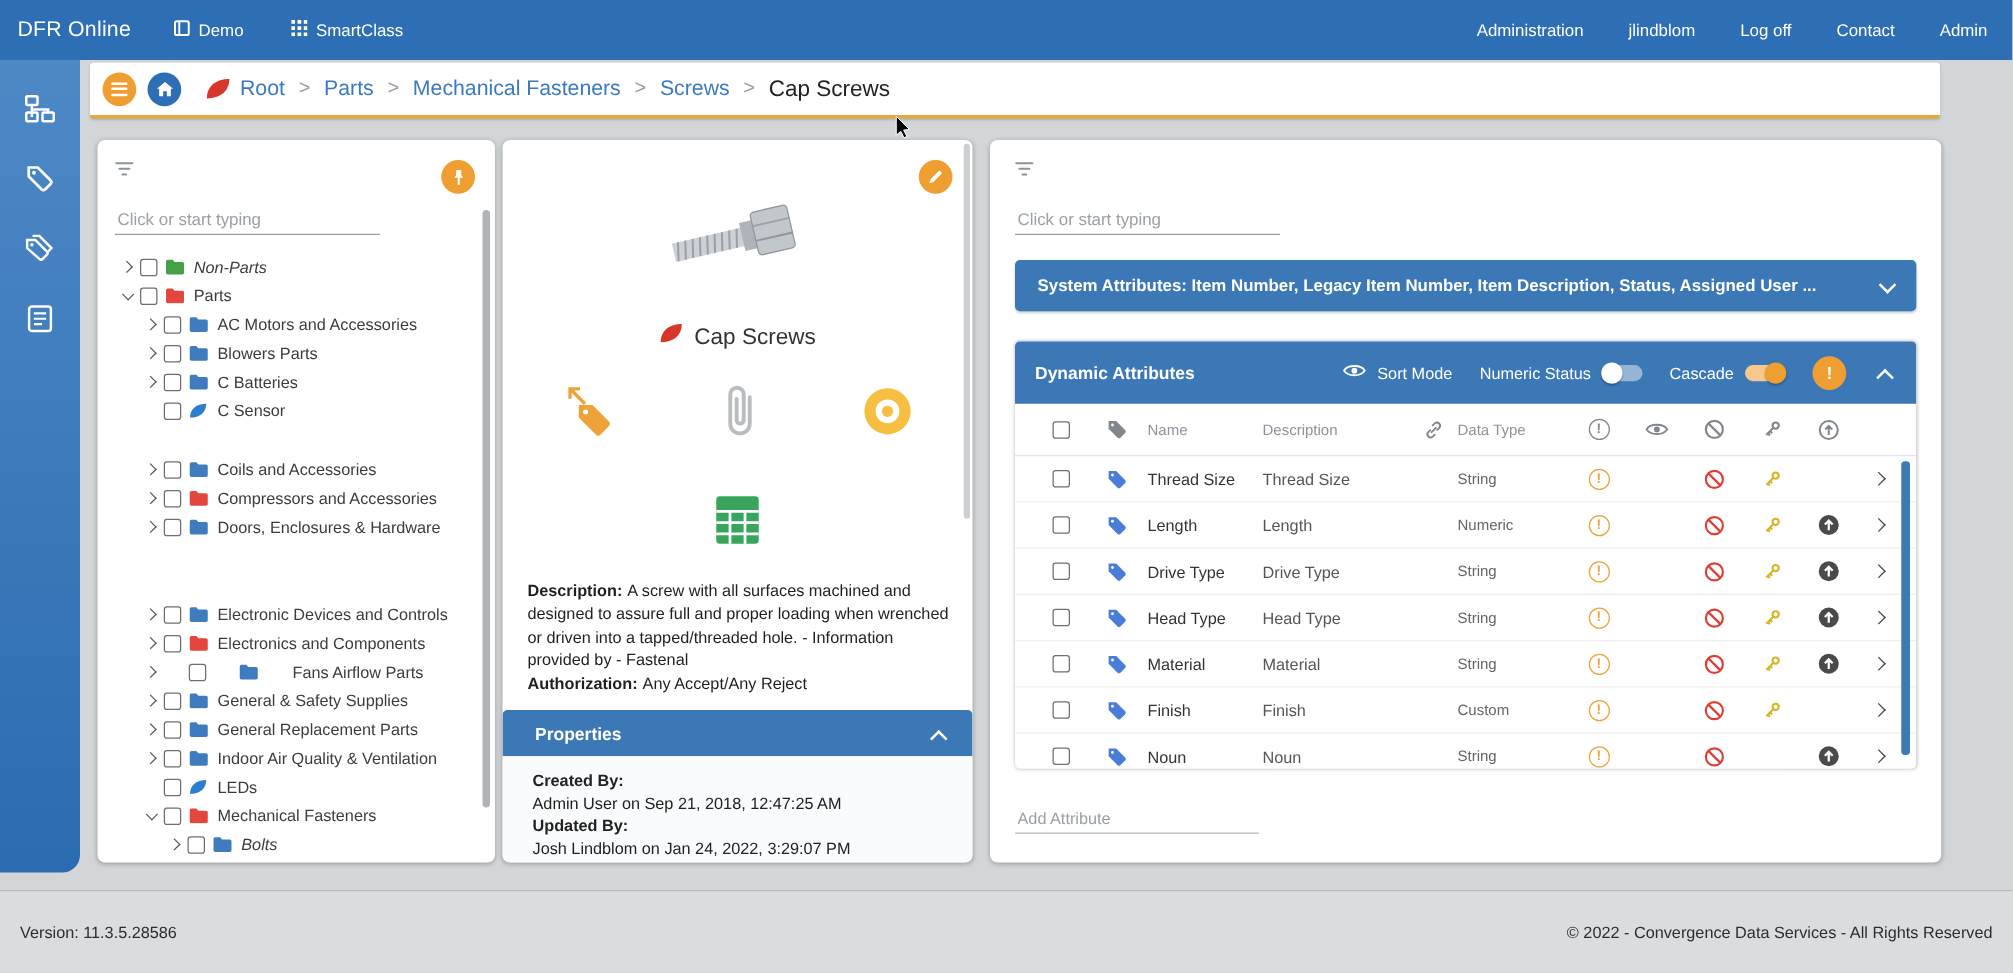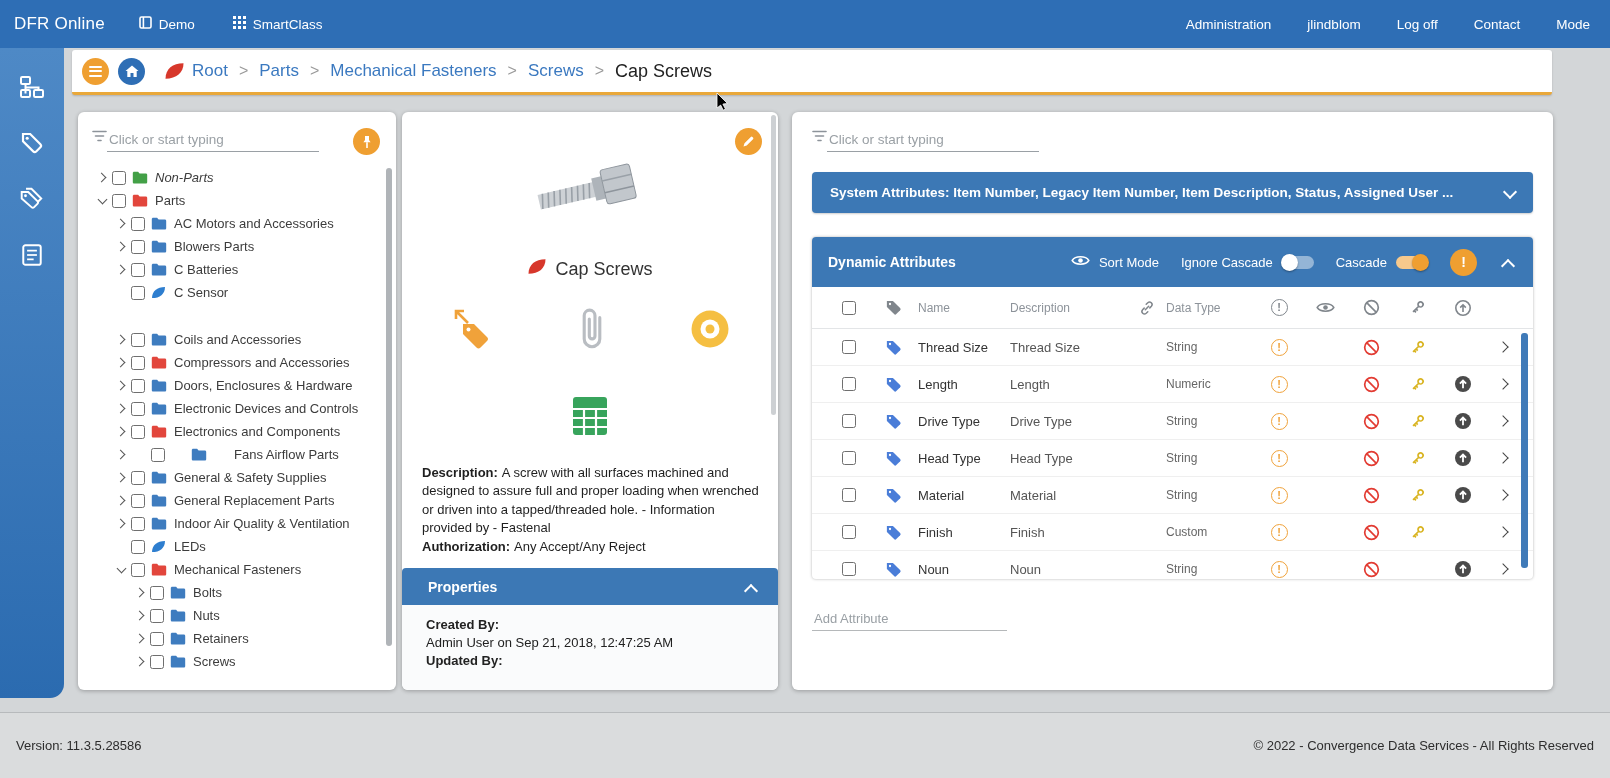--- a/index.html
+++ b/index.html
@@ -29,21 +29,21 @@
   a.crumb{color:#3b79c0;font-size:17px;text-decoration:none;cursor:pointer;}
   .sep{color:#9a9a9a;font-size:16px;margin:0 11px;}
   .crumb-current{color:#222;font-size:18px;}
 
   
   .panel{position:absolute;top:112px;height:578px;background:#fff;border-radius:6px;box-shadow:0 1px 4px rgba(0,0,0,.28);}
   .tree-panel{left:78px;width:318px;padding:16px 12px 0 14px;overflow:hidden;}
   .detail-panel{left:402px;width:376px;overflow:hidden;}
   .attr-panel{left:792px;width:761px;padding:16px 20px 0 20px;overflow:hidden;}
 
-  .search-row{display:flex;align-items:flex-start;gap:0;}
+  .search-row{display:flex;align-items:flex-start;gap:12px;flex-direction:column;}
   .search-input{border:none;border-bottom:1px solid #9aa0a5;width:212px;font-size:13.5px;padding:4px 2px;color:#333;background:transparent;outline:none;font-family:"Liberation Sans",sans-serif;}
   .search-input::placeholder{color:#9aa0a5;}
   .filter-ic{padding-bottom:6px;}
 
   
   .pin-btn{position:absolute;top:16px;right:16px;}
   .tree-list{margin-top:14px;height:512px;overflow:hidden;font-size:13px;color:#3c3c3c;}
   .tree-item{display:flex;align-items:center;height:23px;cursor:pointer;white-space:nowrap;}
   .exp{width:16px;height:16px;display:flex;align-items:center;justify-content:center;flex:none;}
   .exp::before{content:"";width:6px;height:6px;border-right:1.6px solid #555;border-bottom:1.6px solid #555;transform:rotate(-45deg);margin-left:-2px;}
@@ -136,21 +136,21 @@
             <rect x="10" y="10" width="3" height="3"></rect>
           </g>
         </svg></span>
     <span>SmartClass</span>
   </div>
   <div class="topnav-right">
     <span>Administration</span>
     <span>jlindblom</span>
     <span>Log off</span>
     <span>Contact</span>
-    <span>Mode</span>
+    <span>Admin</span>
   </div>
 </div>
 
 <div class="leftrail">
   <span class="rail-ic">
       <svg width="26" height="24" viewBox="0 0 26 24">
         <g fill="none" stroke="#fff" stroke-width="2">
           <rect x="2" y="2" width="9" height="7" rx="1.2"></rect>
           <rect x="2" y="15" width="9" height="7" rx="1.2"></rect>
           <rect x="15" y="15" width="9" height="7" rx="1.2"></rect>
@@ -317,21 +317,21 @@
       <div class="tree-item" style="padding-left: 21px;">
         <span class="exp "></span>
         <span class="cb"></span>
         <span class="ticon">
           <svg width="16" height="13" viewBox="0 0 16 13">
             <path d="M.8 2.2C.8 1.4 1.4.8 2.2.8h3.9l1.5 1.7h6.2c.8 0 1.4.6 1.4 1.4v7.3c0 .8-.6 1.4-1.4 1.4H2.2c-.8 0-1.4-.6-1.4-1.4Z" fill="#3e7cbf"></path>
           </svg>
         </span>
         <span class="tlabel">Doors, Enclosures &amp; Hardware</span>
       </div>
-      <div class="tree-item" style="padding-left: 21px;">
+      <div class="tree-item" style="padding-left: 21px; margin-top: 47px;">
         <span class="exp "></span>
         <span class="cb"></span>
         <span class="ticon">
           <svg width="16" height="13" viewBox="0 0 16 13">
             <path d="M.8 2.2C.8 1.4 1.4.8 2.2.8h3.9l1.5 1.7h6.2c.8 0 1.4.6 1.4 1.4v7.3c0 .8-.6 1.4-1.4 1.4H2.2c-.8 0-1.4-.6-1.4-1.4Z" fill="#3e7cbf"></path>
           </svg>
         </span>
         <span class="tlabel">Electronic Devices and Controls</span>
       </div>
       <div class="tree-item" style="padding-left: 21px;">
@@ -397,21 +397,21 @@
       <div class="tree-item" style="padding-left: 21px;">
         <span class="exp down"></span>
         <span class="cb"></span>
         <span class="ticon">
           <svg width="16" height="13" viewBox="0 0 16 13">
             <path d="M.8 2.2C.8 1.4 1.4.8 2.2.8h3.9l1.5 1.7h6.2c.8 0 1.4.6 1.4 1.4v7.3c0 .8-.6 1.4-1.4 1.4H2.2c-.8 0-1.4-.6-1.4-1.4Z" fill="#e2463c"></path>
           </svg>
         </span>
         <span class="tlabel">Mechanical Fasteners</span>
       </div>
-      <div class="tree-item" style="padding-left: 40px;">
+      <div class="tree-item" style="padding-left: 40px; font-style: italic;">
         <span class="exp "></span>
         <span class="cb"></span>
         <span class="ticon">
           <svg width="16" height="13" viewBox="0 0 16 13">
             <path d="M.8 2.2C.8 1.4 1.4.8 2.2.8h3.9l1.5 1.7h6.2c.8 0 1.4.6 1.4 1.4v7.3c0 .8-.6 1.4-1.4 1.4H2.2c-.8 0-1.4-.6-1.4-1.4Z" fill="#3e7cbf"></path>
           </svg>
         </span>
         <span class="tlabel">Bolts</span>
       </div>
       <div class="tree-item" style="padding-left: 40px;">
@@ -527,20 +527,21 @@
   </div>
 
   <div class="props-hd">
     <span class="ttl">Properties</span>
     <span class="wchev up" style="margin-left:auto;"></span>
   </div>
   <div class="props-bd">
     <div class="b">Created By:</div>
     <div>Admin User on Sep 21, 2018, 12:47:25 AM</div>
     <div class="b">Updated By:</div>
+    <div>Josh Lindblom on Jan 24, 2022, 3:29:07 PM</div>
   </div>
   <div class="vscroll mid-scroll"></div>
 </div>
 
 <div class="panel attr-panel">
   <div class="search-row">
     <span class="filter-ic"><svg width="15" height="12" viewBox="0 0 15 12">
           <g stroke="#8d939a" stroke-width="1.6" stroke-linecap="round">
             <line x1="1" y1="1.5" x2="14" y2="1.5"></line>
             <line x1="3.5" y1="6" x2="11.5" y2="6"></line>
@@ -560,21 +561,21 @@
       <span class="dyntitle">Dynamic Attributes</span>
       <div class="dynright">
         <div class="hitem">
           <span id="sortmode-eye"><svg width="19" height="13" viewBox="0 0 19 13">
                 <path d="M1.2 6.5C4.2 1.6 14.8 1.6 17.8 6.5 14.8 11.4 4.2 11.4 1.2 6.5Z" fill="none" stroke="#fff" stroke-width="1.5"></path>
                 <circle cx="9.5" cy="6.5" r="2.3" fill="#fff"></circle>
               </svg></span>
           <span>Sort Mode</span>
         </div>
         <div class="hitem">
-          <span>Ignore Cascade</span>
+          <span>Numeric Status</span>
           <span class="toggle"></span>
         </div>
         <div class="hitem">
           <span>Cascade</span>
           <span class="toggle on"></span>
         </div>
         <span class="circle-btn c-orange alert-btn">!</span>
         <span class="wchev up"></span>
       </div>
     </div>

